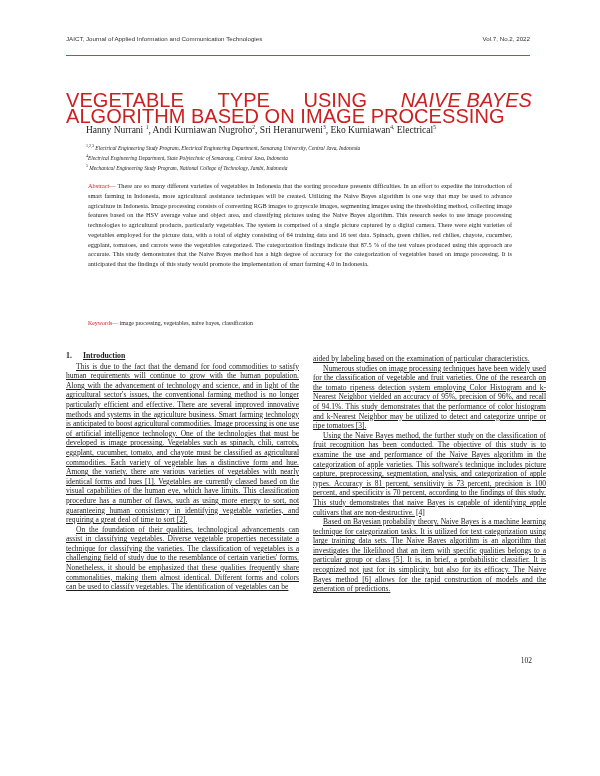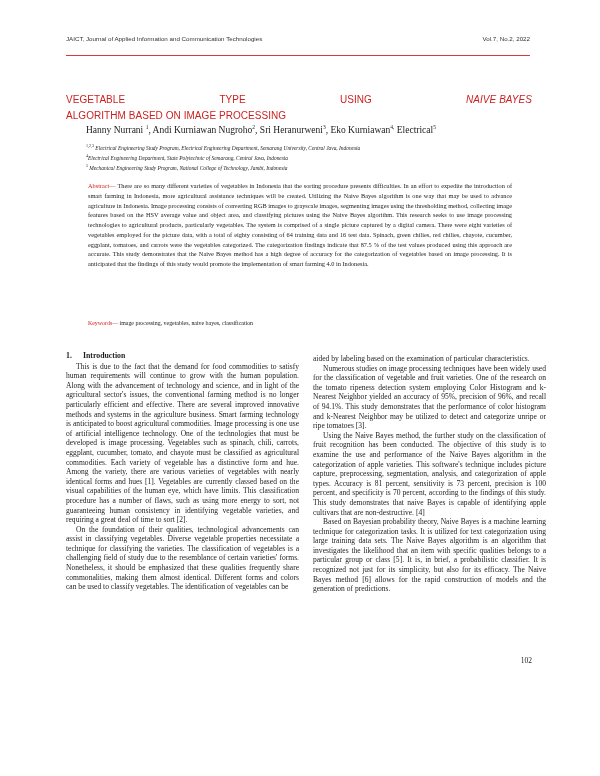--- a/index.html
+++ b/index.html
@@ -9,21 +9,21 @@
     position: absolute; left: 66px; top: 35px; width: 464px;
     font-family: "Liberation Sans", sans-serif; font-size: 6.2px; color: #333;
     display: flex; justify-content: space-between;
   }
   .header-rule {
     position: absolute; left: 66px; top: 55px; width: 464px; height: 0;
     border-top: 0.8px solid #d83a3a;
   }
   .title {
     position: absolute; left: 66px; top: 92px; width: 466px;
-    font-family: "Liberation Sans", sans-serif; font-size: 10px; line-height: 16px;
+    font-family: "Liberation Sans", sans-serif; font-size: 20px; line-height: 16px;
     color: #cc1f1f; text-align: justify; text-align-last: left; letter-spacing: 0.05px;
   }
   .title .line1 { display: flex; justify-content: space-between; }
   .title em { font-style: italic; }
   .authors {
     position: absolute; left: 86px; top: 124px; width: 460px;
     font-family: "Liberation Serif", serif; font-size: 9.5px; color: #1a1a1a; white-space: nowrap;
   }
   .authors sup { font-size: 5.5px; }
   .affils {
@@ -37,21 +37,21 @@
     text-align: justify; color: #222;
   }
   .abstract .label, .keywords .label { color: #d42020; }
   .keywords {
     position: absolute; left: 88px; top: 320px; width: 424px;
     font-family: "Liberation Serif", serif; font-size: 5.9px; color: #222;
   }
   .col {
     position: absolute; top: 351px; width: 233px;
     font-family: "Liberation Serif", serif; font-size: 7.55px; line-height: 9.6px;
-    text-align: justify; color: #1c1c1c;
+    text-align: justify; color: #1c1c1c; text-decoration: underline;
   }
   .col.left { left: 66px; }
   .col.right { left: 313px; top: 354px; }
   .col p { margin: 0; text-indent: 10px; }
   .section-heading {
     font-family: "Liberation Serif", serif; font-weight: bold; font-size: 7.8px; margin: 0 0 1px 0;
     text-indent: 0;
   }
   .section-heading .num { display: inline-block; width: 17px; }
   .page-number {

